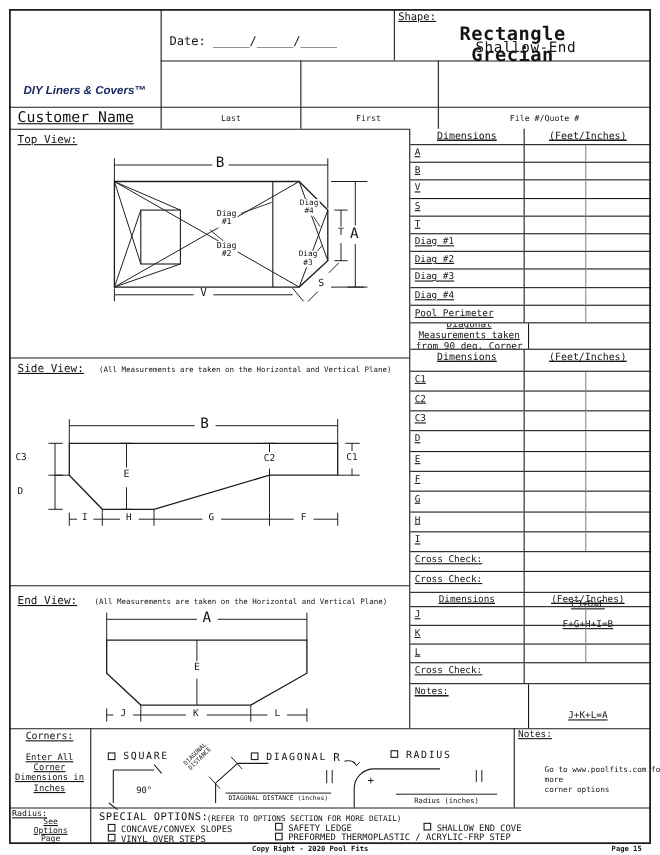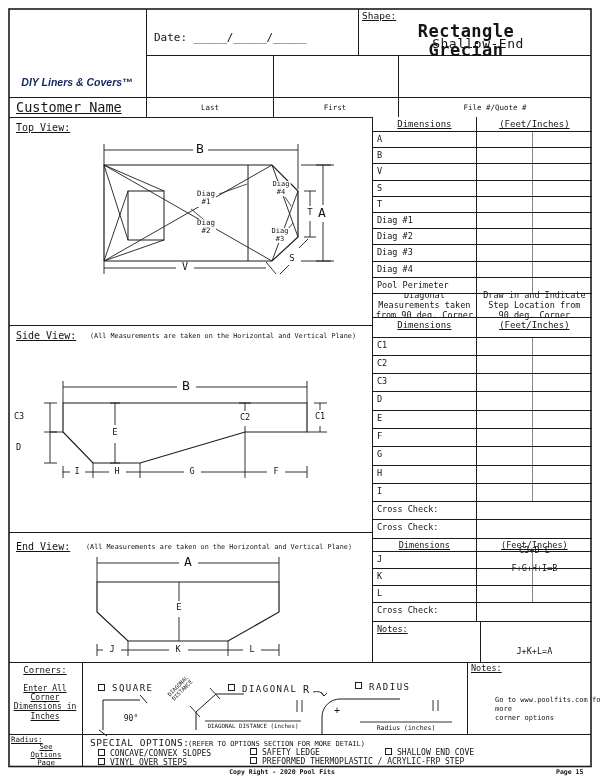--- a/index.html
+++ b/index.html
@@ -13,21 +13,21 @@
   svg{position:absolute;left:0;top:0;}
 
   
   .logo-title{font-family:"DejaVu Serif",serif;font-style:italic;font-weight:bold;
               font-size:27px;color:#2a57a5;text-shadow:1.8px 1.5px 0 #c0502c;letter-spacing:-2px;}
   .logo-sub{font-family:"Liberation Sans",sans-serif;font-style:italic;font-weight:bold;
             font-size:10.5px;color:#182a60;}
 
   
   .vtable{position:absolute;left:372px;width:220px;border-left:1.2px solid #1c1c1c;}
-  .trow{display:flex;width:100%;border-bottom:1px solid #1c1c1c;}
+  .trow{display:flex;width:100%;border-bottom:1px solid #1c1c1c;text-decoration:underline;}
   .tlabel{width:108px;border-right:1px solid #1c1c1c;font-size:8.5px;
           padding:2px 0 0 4px;overflow:hidden;}
   .tval{width:120px;position:relative;font-size:8.5px;}
   .tval .mid{position:absolute;left:55px;top:0;bottom:0;width:1px;background:#8a8a8a;}
   .thead .tlabel,.thead .tval{font-size:9px;text-align:center;padding:2px 0 0 0;}
   .tcross .tval{display:flex;align-items:center;justify-content:center;font-size:8.5px;margin-top:48px;}
   .tnote{font-size:6.8px;line-height:1.15;}
   .tnote .tlabel,.tnote .tval{text-align:center;padding:1px 1px 0 1px;display:flex;
         align-items:center;justify-content:center;}
   
@@ -238,23 +238,20 @@
     <div class="trow data">
         <div class="tlabel">Pool Perimeter</div>
         <div class="tval">
           <div class="mid"></div>
         </div>
       </div>
     <div class="trow tnote">
       <div class="tlabel pre">Diagonal
 Measurements taken
 from 90 deg. Corner</div>
-      <div class="tval pre">Draw in and Indicate
-Step Location from
-90 deg. Corner</div>
     </div>
   </div>
 
   <div class="vtable t-side" style="top:318px;">
     <div class="trow thead">
       <div class="tlabel u">Dimensions</div>
       <div class="tval u">(Feet/Inches)</div>
     </div>
     <div class="trow data">
         <div class="tlabel">C1</div>

